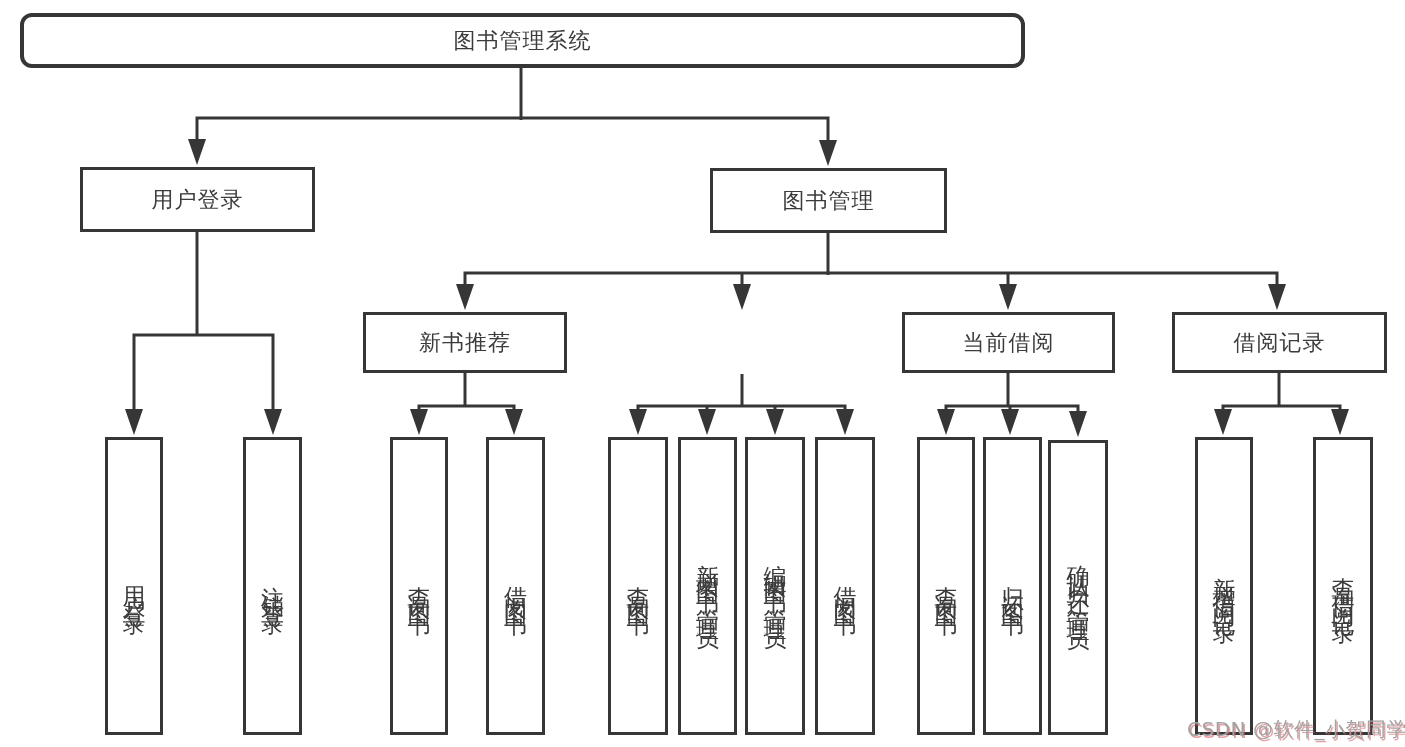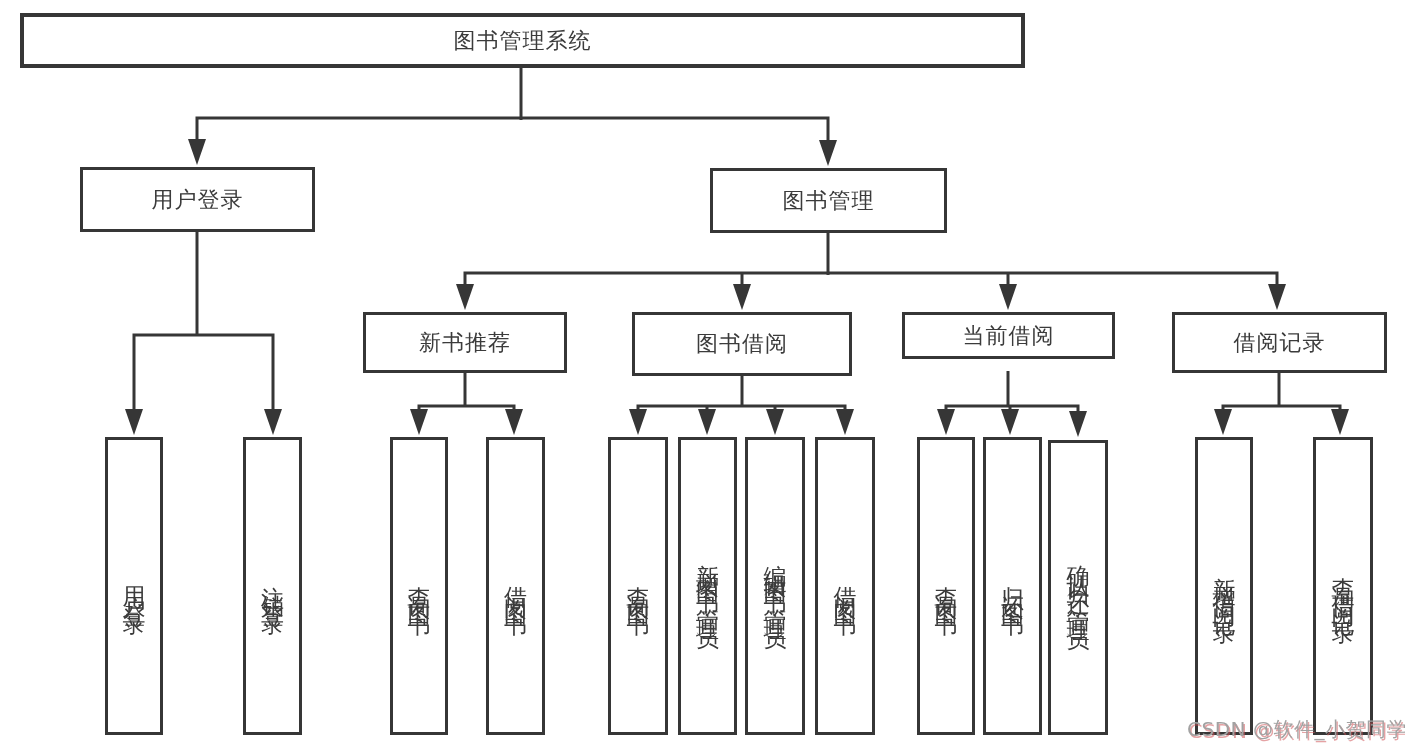--- a/index.html
+++ b/index.html
@@ -19,21 +19,21 @@
     background:#ffffff;
     display:flex;
     align-items:center;
     justify-content:center;
   }
   .lvl{
     font-size:22px;
     letter-spacing:1px;
     white-space:nowrap;
   }
-  .root{border-width:4px;}
+  .root{border-width:4px;border-radius:12px;}
   .leaf .vtext{
     writing-mode:vertical-rl;
     text-orientation:mixed;
     font-size:23px;
     letter-spacing:9px;
     line-height:1;
     white-space:nowrap;
   }
   .watermark{
     position:absolute;
@@ -101,22 +101,21 @@
       <polygon points="1331,409 1349,409 1340,435"></polygon>
     </g>
   </svg>
 
   <div class="box lvl root" style="left:20px;top:13px;width:1005px;height:55px">图书管理系统</div>
 
   <div class="box lvl" style="left:80px;top:167px;width:235px;height:65px">用户登录</div>
   <div class="box lvl" style="left:363px;top:312px;width:204px;height:61px">新书推荐</div>
 
   <div class="box lvl" style="left:710px;top:168px;width:237px;height:65px">图书管理</div>
-  <div class="box lvl" style="left:632px;top:312px;width:220px;height:64px">图书借阅</div>
-  <div class="box lvl" style="left:902px;top:312px;width:213px;height:47px">当前借阅</div>
+  <div class="box lvl" style="left:902px;top:312px;width:213px;height:61px">当前借阅</div>
   <div class="box lvl" style="left:1172px;top:312px;width:215px;height:61px">借阅记录</div>
 
   <div class="box leaf" style="left:105px;top:437px;width:58px;height:298px">
     <span class="vtext">用户登录</span>
   </div>
   <div class="box leaf" style="left:243px;top:437px;width:59px;height:298px">
     <span class="vtext">注销登录</span>
   </div>
 
   <div class="box leaf" style="left:390px;top:437px;width:58px;height:298px">

